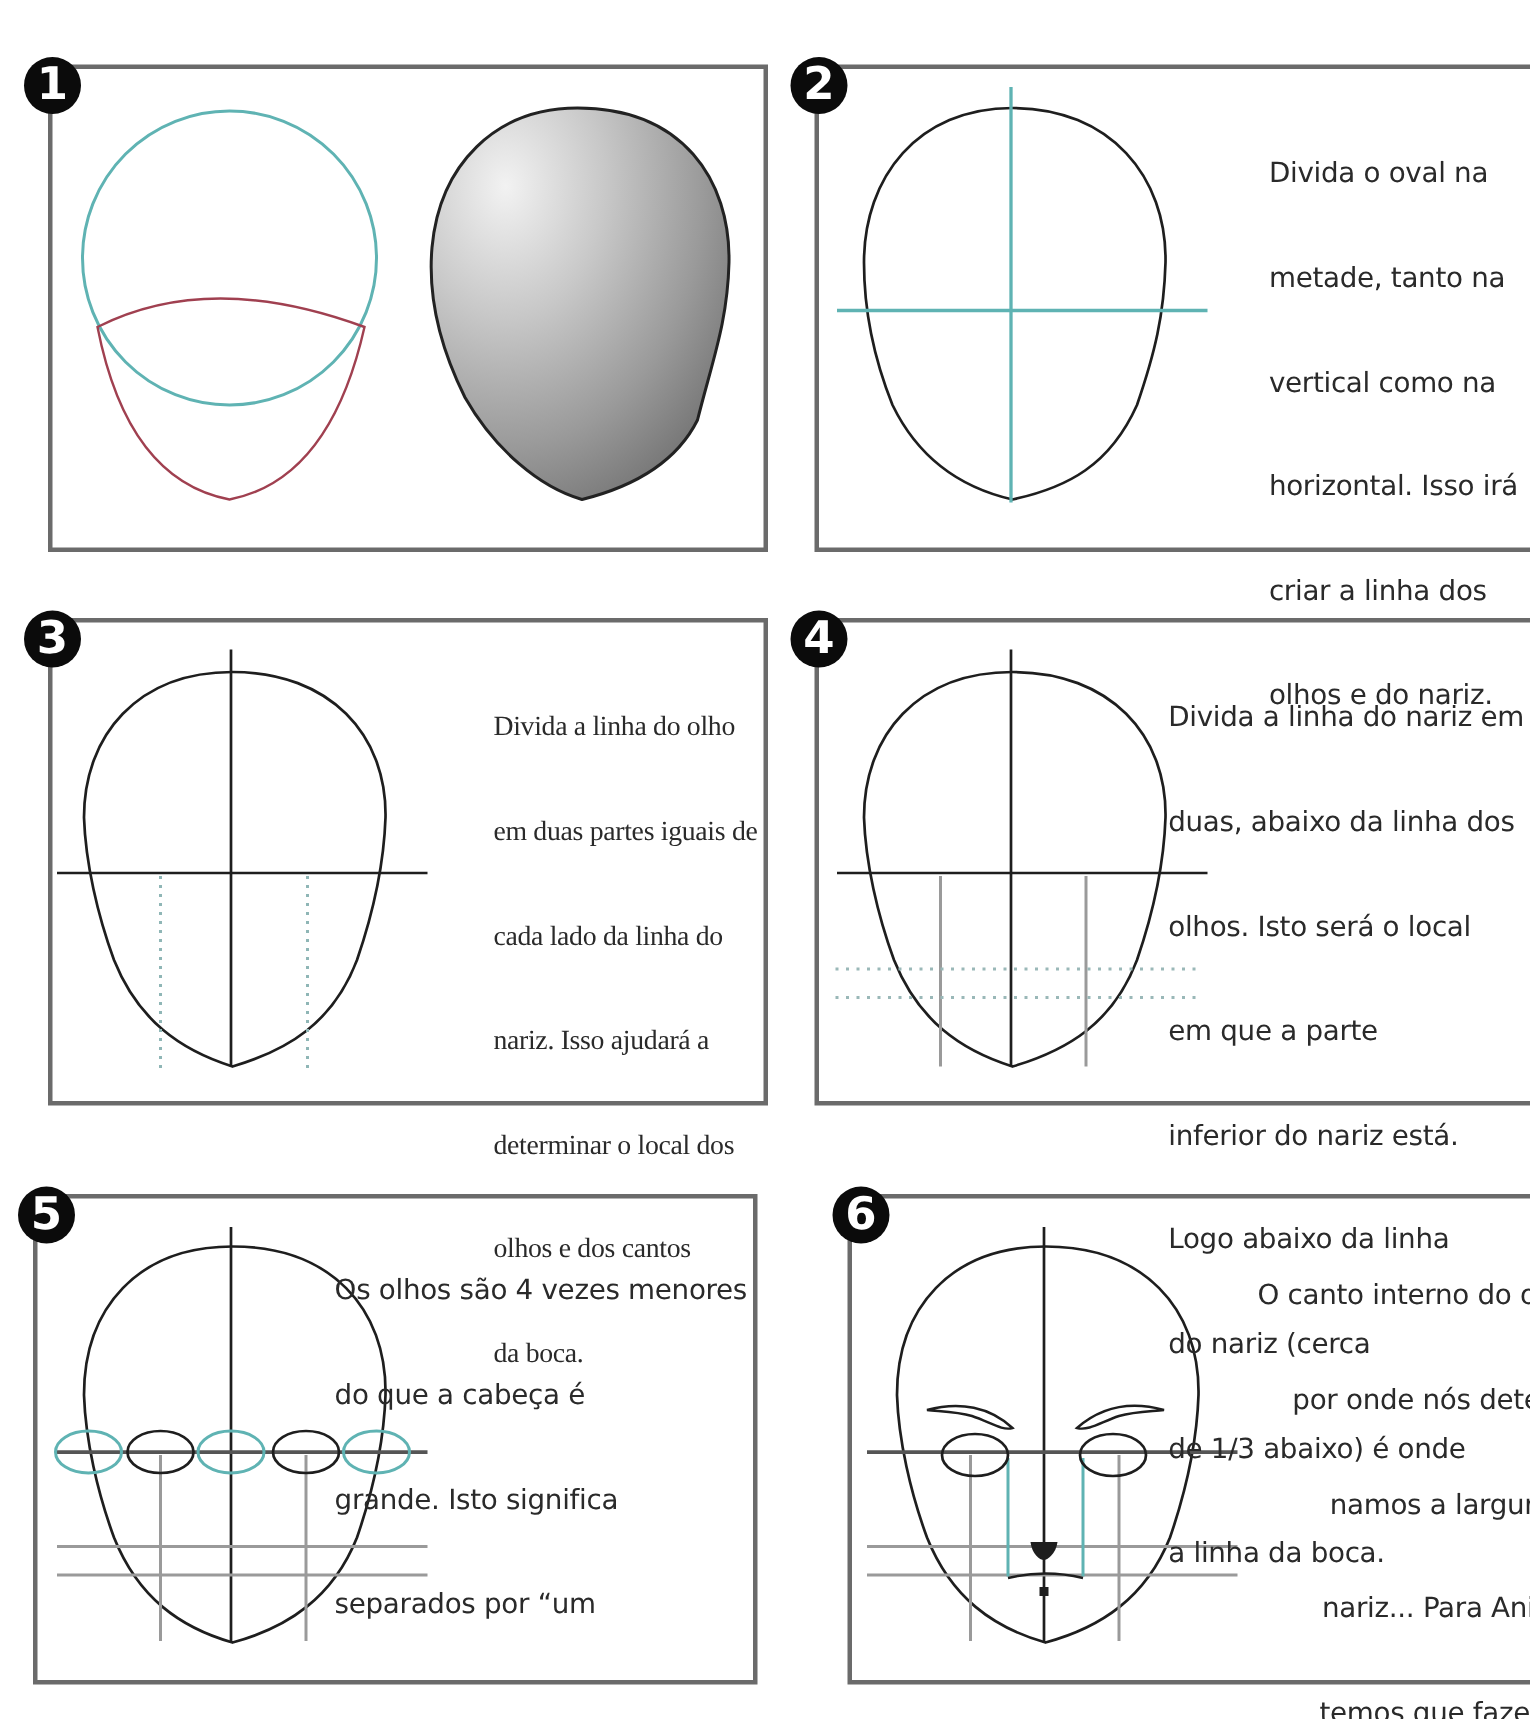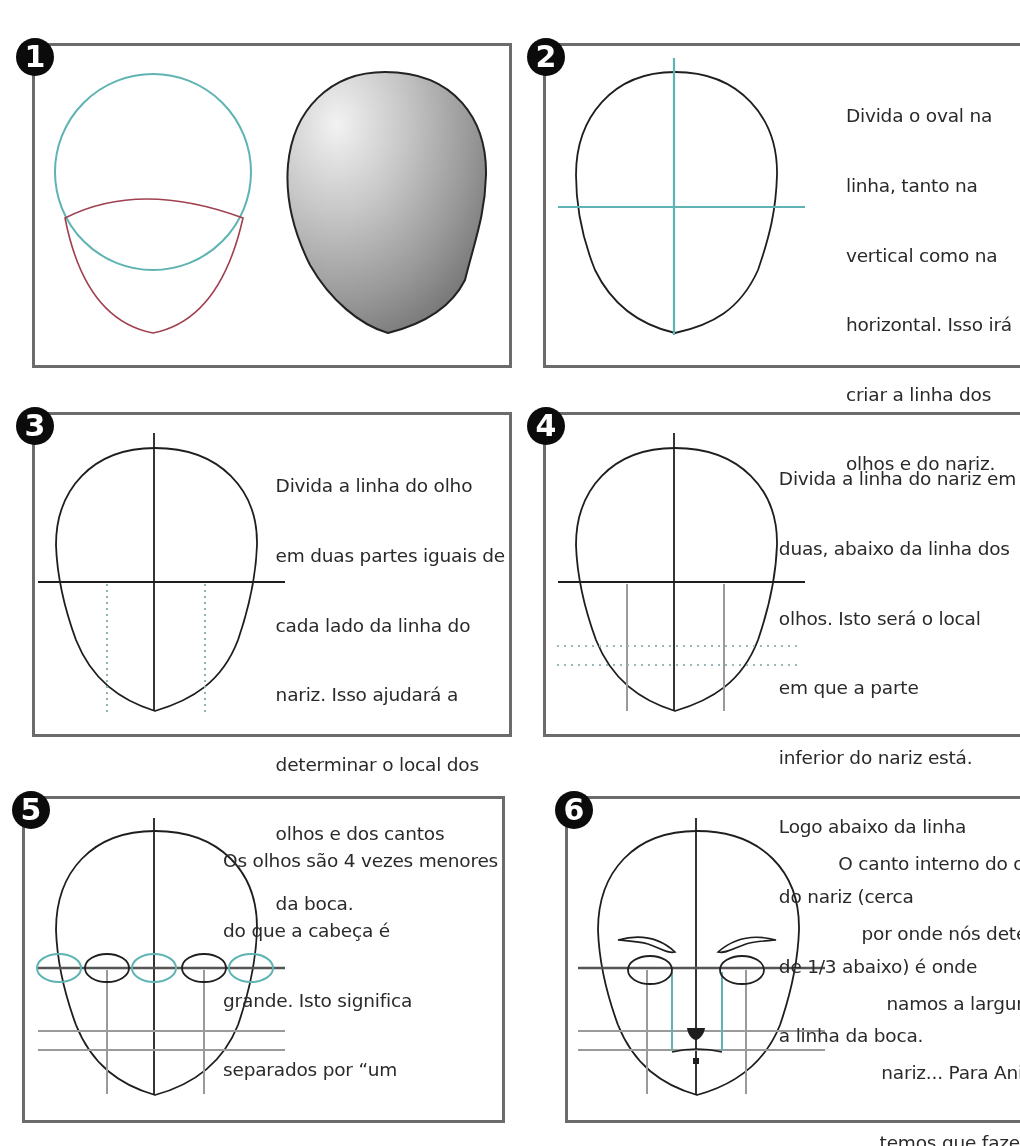--- a/index.html
+++ b/index.html
@@ -35,37 +35,37 @@
 
 <div class="panel" style="left:543px;top:43px;width:490px;height:325px;"></div>
 <div class="badge" style="left:527px;top:38px;">2</div>
 <svg class="art" width="1020" height="1146" style="pointer-events:none;">
   <path d="M675,72 C740,72 778,118 777,175 C776,210 770,235 758,270 C740,310 712,325 675,333 C640,325 612,305 595,270 C583,240 576,210 576,175 C576,118 612,72 675,72 Z" fill="none" stroke="#1e1e1e" stroke-width="1.8"></path>
   <line x1="674" y1="58" x2="674" y2="335" stroke="#5fb3b3" stroke-width="2.2"></line>
   <line x1="558" y1="207" x2="805" y2="207" stroke="#5fb3b3" stroke-width="2.2"></line>
 </svg>
 <div class="txt" style="right:8px;top:58px;">
   <span>Divida o oval na</span>
-  <span>linha, tanto na</span>
+  <span>metade, tanto na</span>
   <span>vertical como na</span>
   <span>horizontal. Isso irá</span>
   <span>criar a linha dos</span>
   <span>olhos e do nariz.</span>
 </div>
 
 <div class="panel" style="left:32px;top:412px;width:480px;height:325px;"></div>
 <div class="badge" style="left:16px;top:407px;">3</div>
 <svg class="art" width="1020" height="1146" style="pointer-events:none;">
   <path d="M155,448 C220,448 258,490 257,545 C256,575 250,605 238,640 C222,682 192,700 155,711 C120,700 92,680 76,640 C65,610 57,575 56,545 C56,490 92,448 155,448 Z" fill="none" stroke="#1e1e1e" stroke-width="1.8"></path>
   <line x1="154" y1="433" x2="154" y2="711" stroke="#1e1e1e" stroke-width="1.8"></line>
   <line x1="38" y1="582" x2="285" y2="582" stroke="#1e1e1e" stroke-width="1.8"></line>
   <line x1="107" y1="584" x2="107" y2="712" stroke="#8fb6b6" stroke-width="2" stroke-dasharray="2 4"></line>
   <line x1="205" y1="584" x2="205" y2="712" stroke="#8fb6b6" stroke-width="2" stroke-dasharray="2 4"></line>
 </svg>
-<div class="txt" style="right:515px;top:428px;">
+<div class="txt" style="right:515px;top:428px;font-family:Liberation Serif, serif;">
   <span>Divida a linha do olho</span>
   <span>em duas partes iguais de</span>
   <span>cada lado da linha do</span>
   <span>nariz. Isso ajudará a</span>
   <span>determinar o local dos</span>
   <span>olhos e dos cantos</span>
   <span>da boca.</span>
 </div>
 
 <div class="panel" style="left:543px;top:412px;width:490px;height:325px;"></div>

